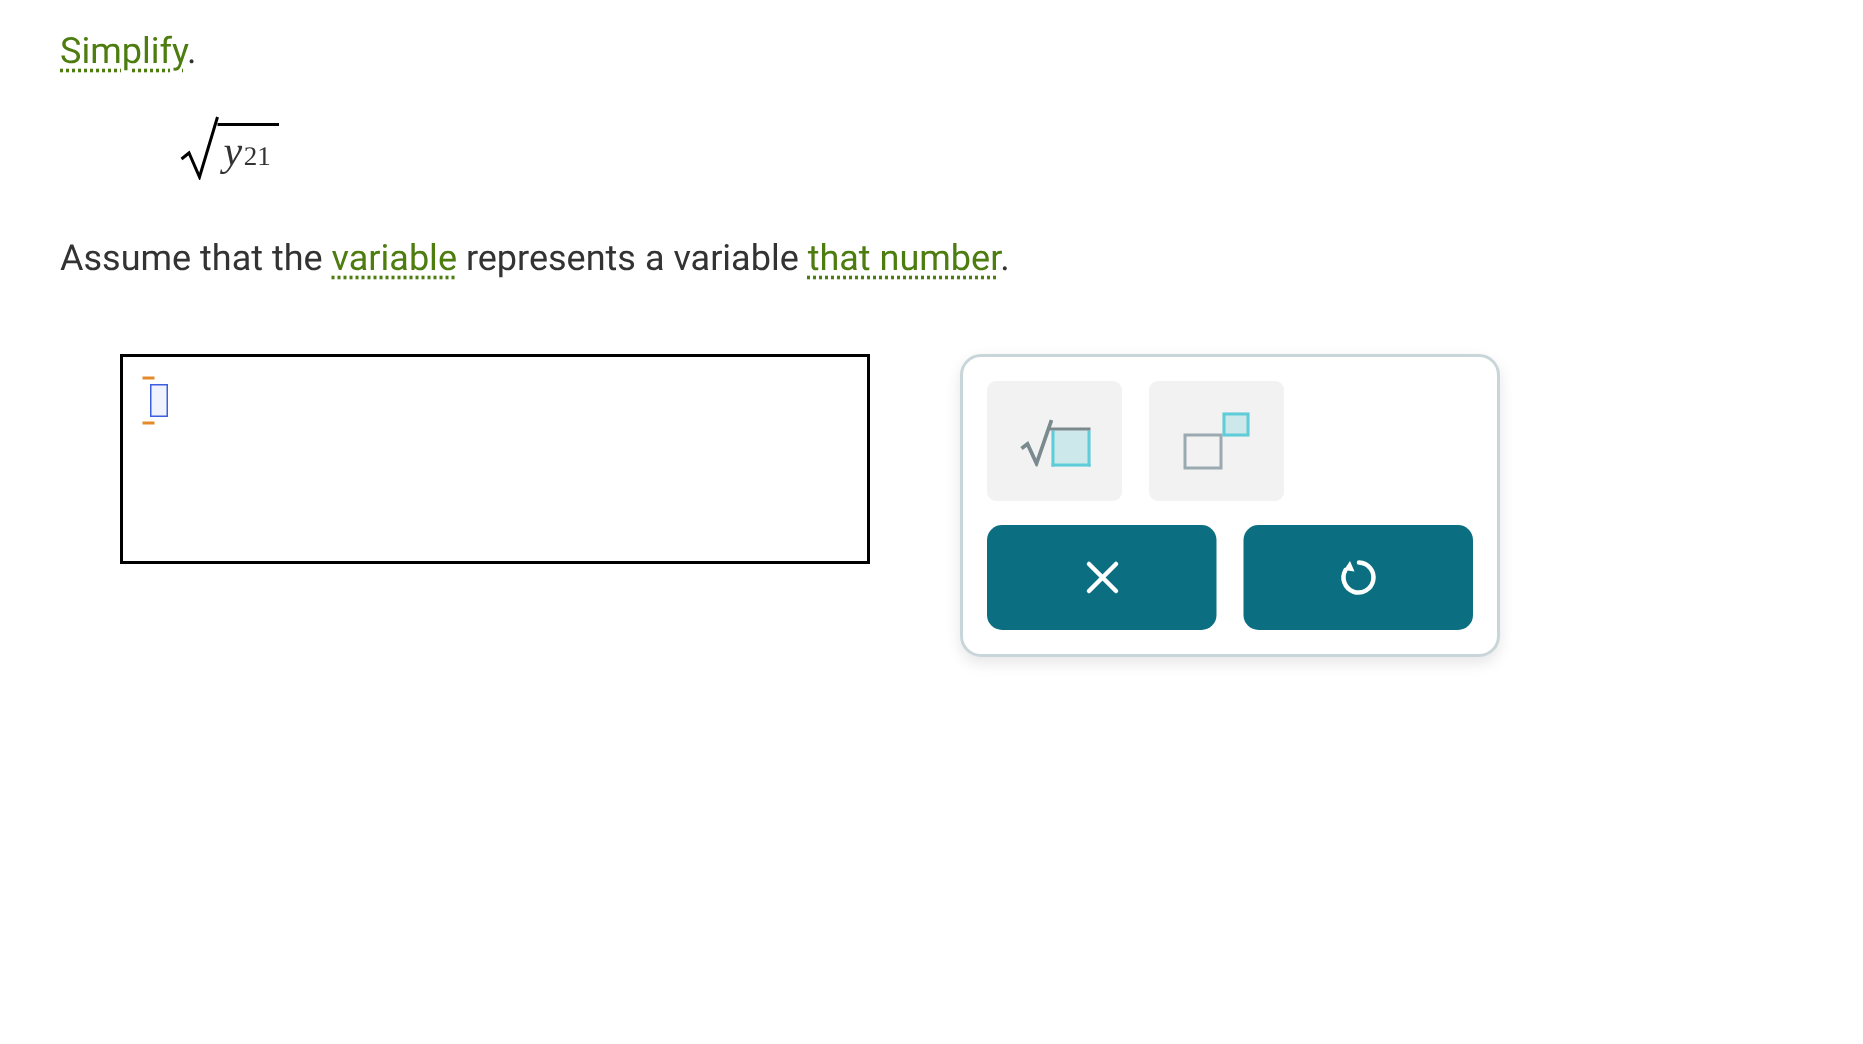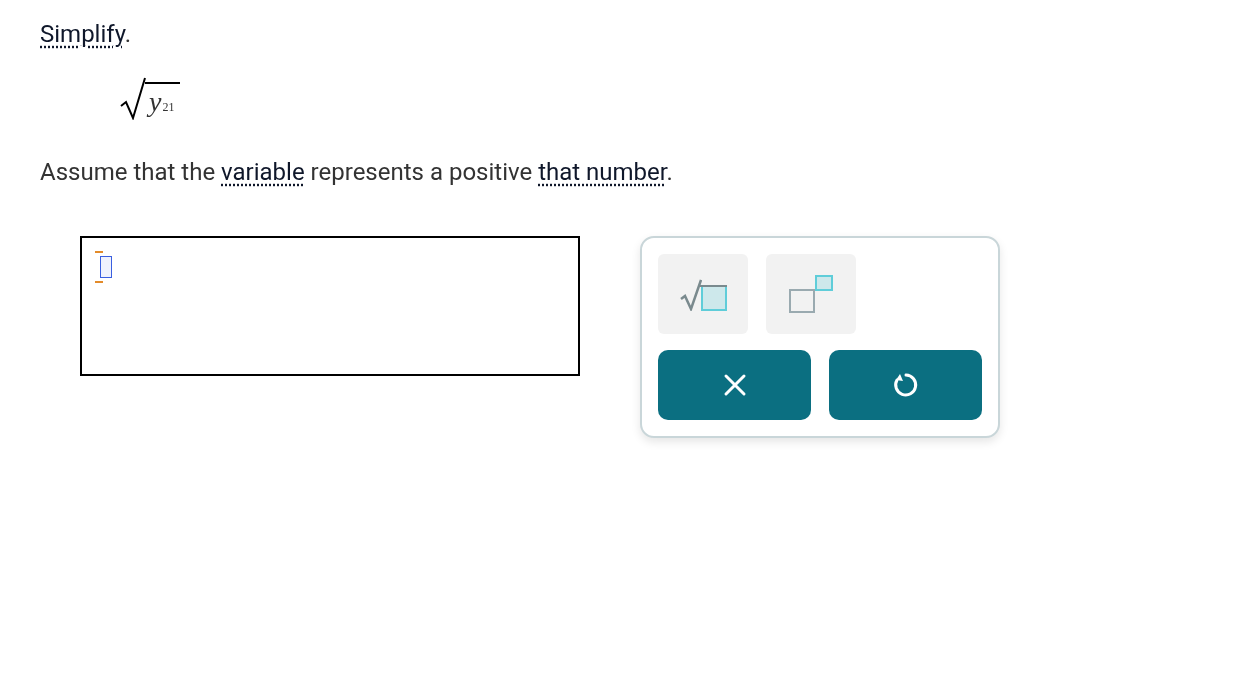--- a/index.html
+++ b/index.html
@@ -9,21 +9,21 @@
       color: #333;
       padding: 20px 40px;
       width: 1242px;
       height: 696px;
       background: #fff;
     }
     .instruction-line {
       margin-bottom: 20px;
     }
     .link-text {
-      color: #0f172a;
+      color: #4d7c0f;
       text-decoration: underline;
       text-decoration-style: dotted;
       text-underline-offset: 4px;
     }
     .math-display {
       margin-left: 80px;
       margin-bottom: 30px;
       font-family: "Times New Roman", serif;
       font-size: 28px;
       display: flex;
@@ -42,21 +42,21 @@
       border-top: 2px solid #000;
       padding: 2px 6px 0 4px;
       font-style: italic;
       position: relative;
       display: inline-flex;
       align-items: baseline;
       margin-left: -1px;
       height: 38px;
     }
     .radicand .base { font-size: 28px; }
-    .radicand .expo { font-size: 12px; vertical-align: super; margin-left: 1px; font-style: normal; text-align: right; }
+    .radicand .expo { font-size: 18px; vertical-align: super; margin-left: 1px; font-style: normal; text-align: right; }
     .assumption-line {
       margin-bottom: 50px;
     }
     .lower-area {
       display: flex;
       align-items: flex-start;
       gap: 60px;
       margin-left: 40px;
     }
     .answer-box {
@@ -166,21 +166,21 @@
       <path d="M 1 30 L 6 26 L 13 42 L 25 2" stroke="#000" stroke-width="2" fill="none"></path>
     </svg>
     <span class="radicand">
       <span class="base">y</span>
         <span class="expo">21</span>
     </span>
   </span>
 </div>
 
 <div class="assumption-line">
-  <span>Assume that the </span><span class="link-text">variable</span><span> represents a positive </span><span class="link-text">that number</span><span>.</span>
+  <span>Assume that the </span><span class="link-text">variable</span><span> represents a variable </span><span class="link-text">that number</span><span>.</span>
 </div>
 
 <div class="lower-area">
   <div class="answer-box">
     <div class="cursor-placeholder">
       <div class="tick-top"></div>
       <div class="box"></div>
       <div class="tick-bot"></div>
     </div>
   </div>

